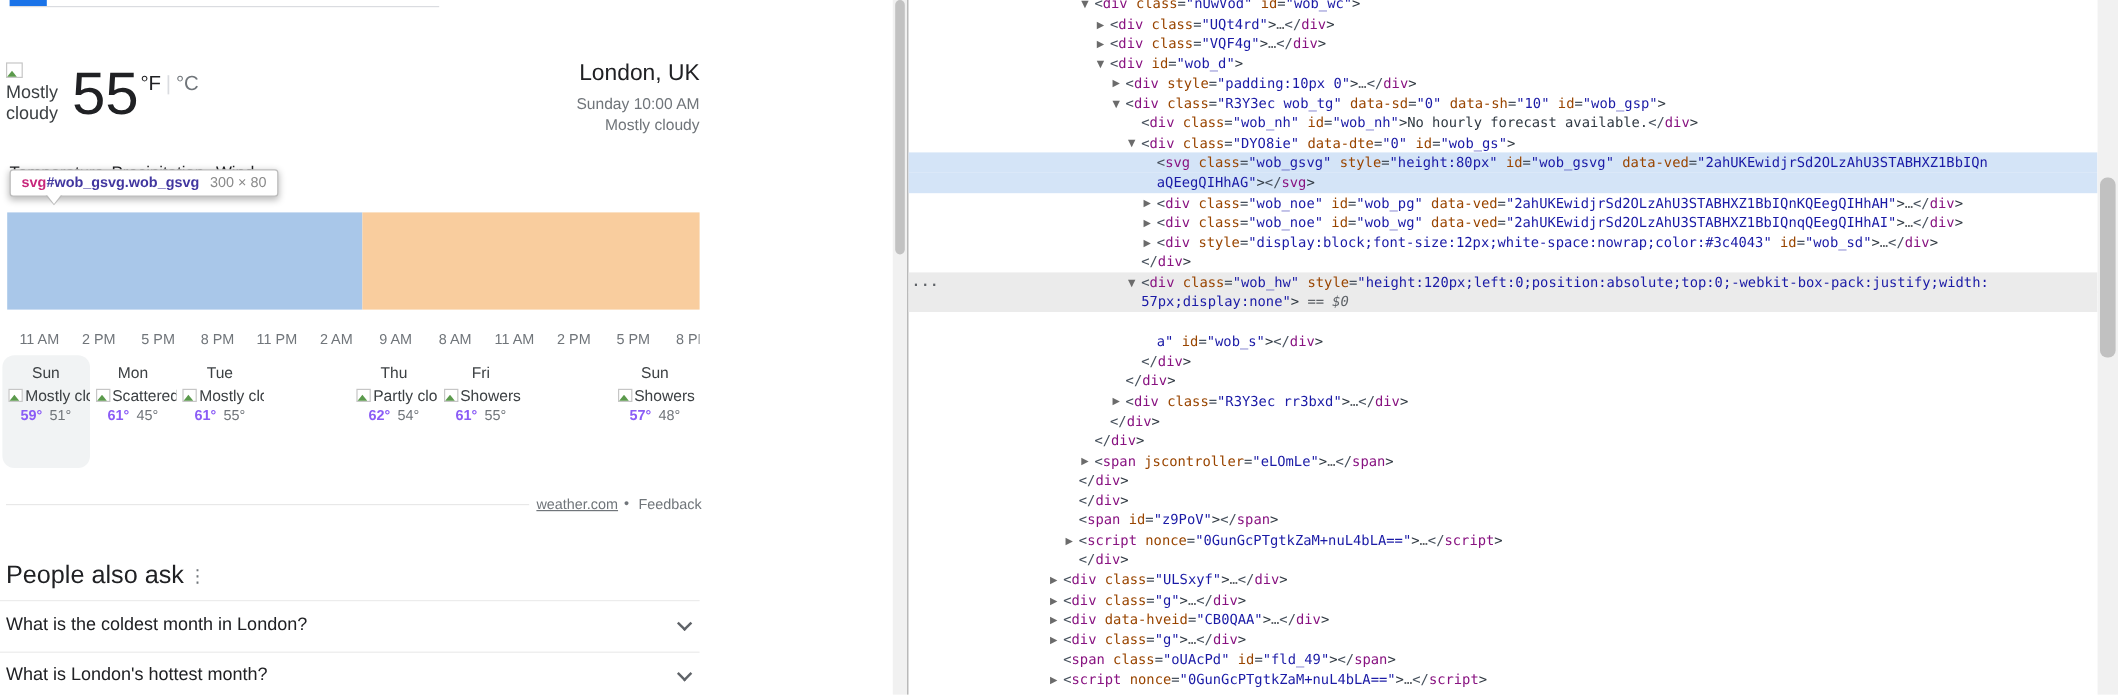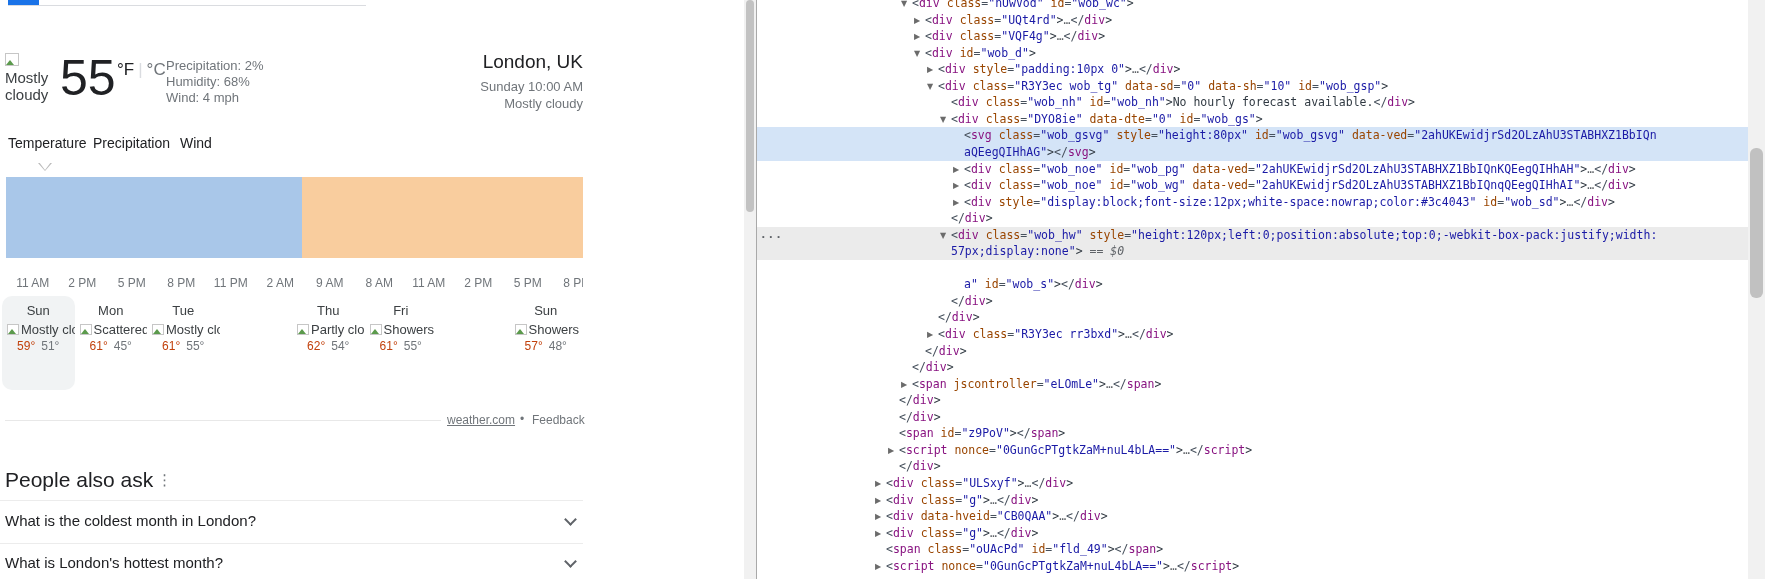--- a/index.html
+++ b/index.html
@@ -56,21 +56,21 @@
 
   
   .days { left:2px; top:296px; width:582px; height:96px; }
   .day-col { position:absolute; top:0; width:72.5px; height:94px; }
   .day-col.sel { background:#f1f3f4; border-radius:10px; }
   .day-name { text-align:center; font-size:13px; color:#3c4043; padding-top:7px; }
   .day-cond { display:flex; align-items:center; padding-left:5px; margin-top:3px; height:16px;
               overflow:hidden; font-size:13px; color:#3c4043; white-space:nowrap; }
   .day-cond .bimg { margin-right:2px; }
   .day-temps { text-align:center; font-size:12px; margin-top:2px; white-space:nowrap; }
-  .t-hi { color:#c2410c; } .t-lo { color:#70757a; margin-left:6px; }
+  .t-hi { color:#8b5cf6;font-weight:bold; } .t-lo { color:#70757a; margin-left:6px; }
 
   
   .src-line { left:5px; top:420px; width:436px; height:1px; background:#e8e8e8; }
   .src-link { left:447px; top:413px; font-size:12px; color:#70757a; text-decoration:underline; }
   .src-dot  { left:520px; top:412px; font-size:12px; color:#70757a; }
   .src-fb   { left:532px; top:413px; font-size:12px; color:#70757a; }
 
   
   .paa-title { left:5px; top:468px; font-size:21px; color:#202124; }
   .paa-menu  { left:157px; top:471px; font-size:15px; color:#70757a; letter-spacing:0; }
@@ -109,37 +109,33 @@
 
   <div class="abs accent-bar"></div>
   <div class="abs top-hairline"></div>
 
   <div class="abs w-alt-block">
     <span class="bimg bimg-lg"></span>
     <div>Mostly cloudy</div>
   </div>
   <div class="abs temp-now">55</div>
   <div class="abs units"><span>°F</span><span class="unit-sep">|</span><span class="unit-c">°C</span></div>
-  <div class="abs stats">
-    <div>Precipitation: 2%</div>
-    <div>Humidity: 68%</div>
-    <div>Wind: 4 mph</div>
-  </div>
   <div class="abs loc-block">
     <div class="loc-title">London, UK</div>
     <div class="loc-sub">
       <div>Sunday 10:00 AM</div>
       <div>Mostly cloudy</div>
     </div>
   </div>
 
   <span class="abs wtab" style="left:8px">Temperature</span>
   <span class="abs wtab" style="left:93px">Precipitation</span>
   <span class="abs wtab" style="left:180px">Wind</span>
 
+  <div class="abs insp-tip"><span class="tip-tag">svg</span><span class="tip-rest">#wob_gsvg.wob_gsvg</span><span class="tip-dims">300 × 80</span></div>
   <div class="abs tip-caret-b"></div>
   <div class="abs tip-caret-f"></div>
 
   <div class="abs band-blue"></div>
   <div class="abs band-orange"></div>
 
   <div class="abs times" id="times-row">
       <span>11 AM</span>
       <span>2 PM</span>
       <span>5 PM</span>

